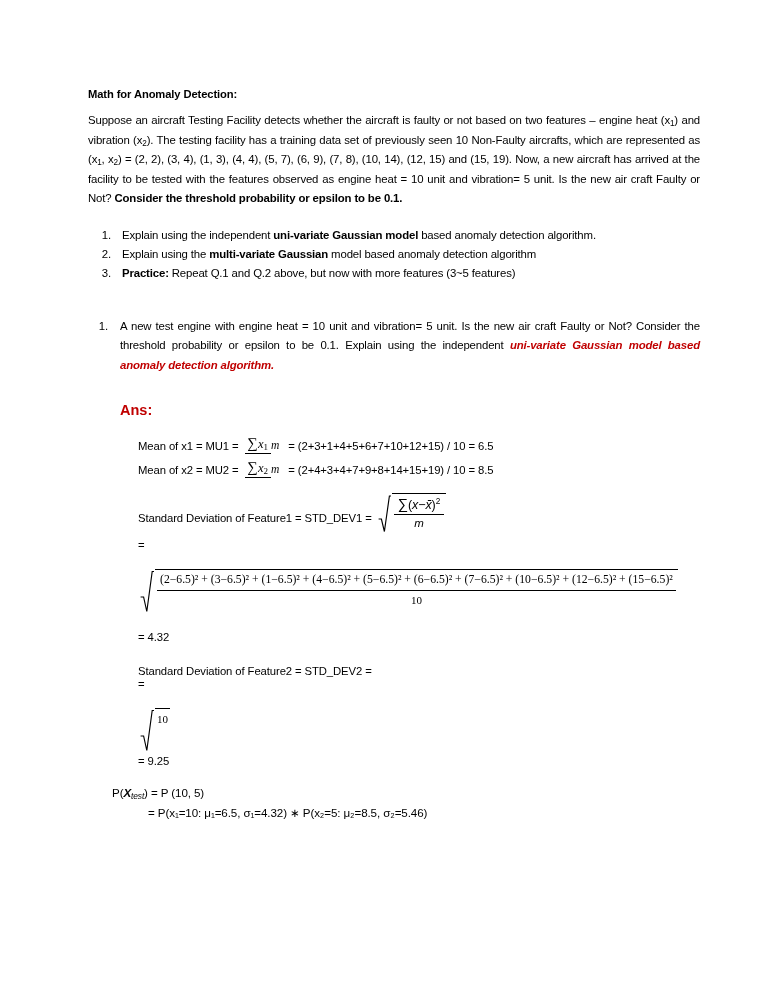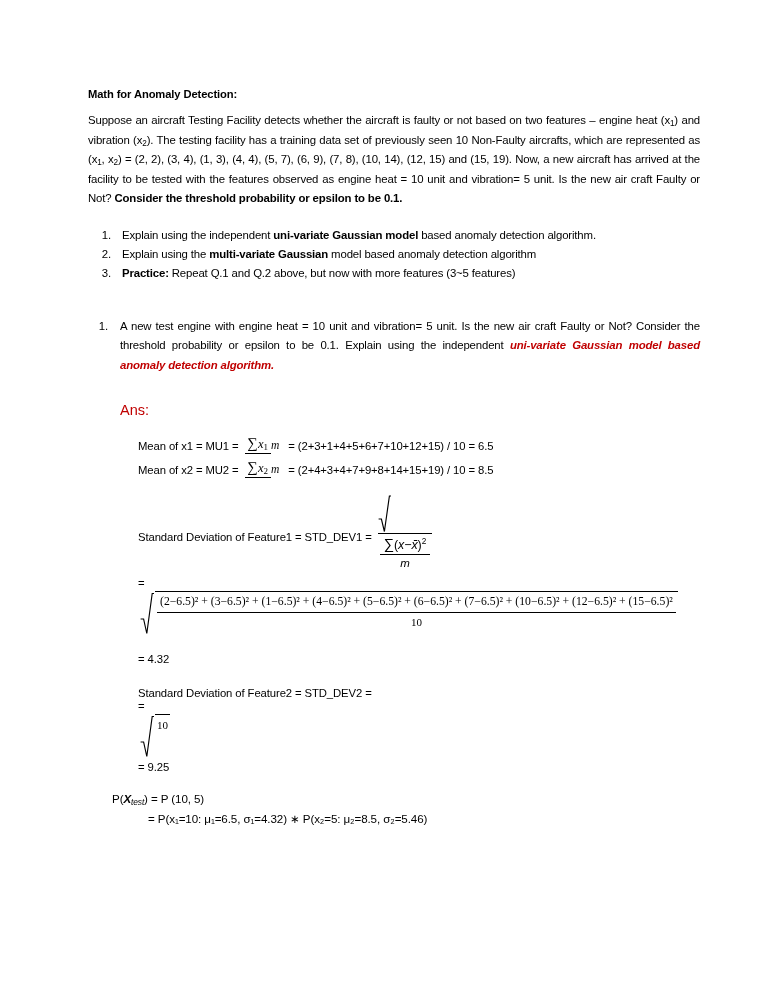--- a/index.html
+++ b/index.html
@@ -76,21 +76,21 @@
     text-align: justify;
   }
   .red-italic {
     color: #C00000;
     font-weight: bold;
     font-style: italic;
   }
 
   .ans-head {
     color: #C00000;
-    font-weight: normal;
+    font-weight: bold;
     font-size: 14.5px;
     margin: 26px 0 0 32px;
   }
 
   
   .math-area {
     margin-left: 50px;
     margin-top: 16px;
     font-family: "Liberation Serif", serif;
   }
@@ -160,28 +160,28 @@
     padding-top: 1px;
   }
 
   .sd-line {
     font-family: "Liberation Sans", sans-serif;
     font-size: 11.3px;
     letter-spacing: -0.1px;
     display: flex;
     align-items: center;
   }
-  .small-sqrt { margin-left: 6px; position: relative; top: -5px; flex-direction: column; }
+  .small-sqrt { margin-left: 6px; position: relative; top: -5px; }
   .small-sqrt .radicand .num { font-size: 12.5px; }
   .small-sqrt .radicand .den { font-size: 11.5px; font-style: italic; }
 
   .big-formula {
     font-family: "Liberation Serif", serif;
     font-size: 11.7px;
-    margin-top: 2px;
+    margin-top: 18px;
     margin-left: 2px;
   }
   .big-formula .radicand .num { font-size: 11.7px; padding: 1px 3px 2px 3px; }
   .big-formula .radicand .den { font-size: 11px; padding-top: 2px; }
   sup.sq {
     font-size: 0.66em;
     vertical-align: 0.62em;
     line-height: 0;
   }
 

